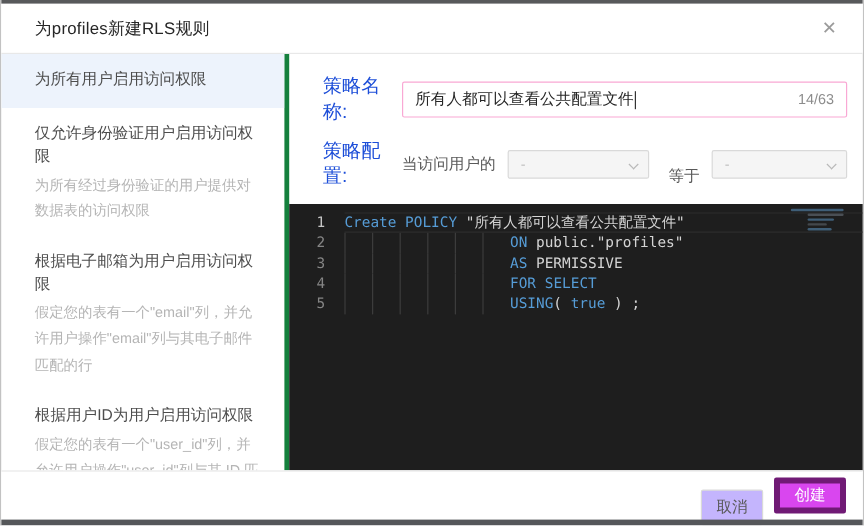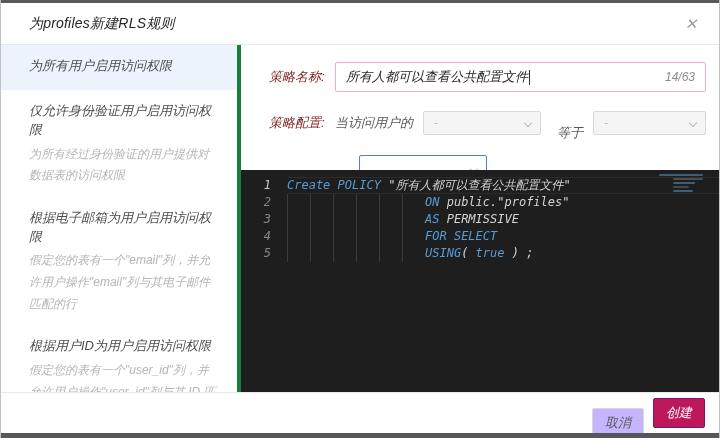--- a/index.html
+++ b/index.html
@@ -1,21 +1,20 @@
 <!DOCTYPE html>
 <html><head>
 <meta charset="utf-8">
 <style>
   * { margin:0; padding:0; box-sizing:border-box; }
   html,body { background:#e9e9e9; font-family:"Liberation Sans", sans-serif; }
   .screen{
     position:relative; width:720px; height:438px; background:#fff;
     border-left:1px solid #c2c2c2; border-right:1px solid #c2c2c2;
     overflow:hidden;
-    font-style:italic;
   }
   .edge-top{ position:absolute; top:0; left:0; width:100%; height:3px; background:#58595b; z-index:9;}
   .edge-bottom{ position:absolute; bottom:0; left:0; width:100%; height:5px; background:#55575a; z-index:9;}
 
   
   .hdr{ position:absolute; top:3px; left:0; width:100%; height:42px; background:#fff;
         border-bottom:1px solid #e8e8e8; display:flex; align-items:center; }
   .hdr-title{ margin-left:28px; font-size:14px; color:#262626; letter-spacing:.2px;}
   .close-x{ position:absolute; right:18px; top:11px; width:20px; height:20px; color:#9b9b9b;
             font-size:15px; line-height:20px; text-align:center; cursor:pointer;}
@@ -24,21 +23,21 @@
   .bodywrap{ position:absolute; top:45px; left:0; width:100%; height:347px; display:flex;}
   .sidebar{ width:240px; height:100%; border-right:4px solid #15803d; overflow:hidden;}
   .sb-item{ padding:12px 18px 10px 28px; cursor:pointer;}
   .sb-item.sel{ background:#edf3fc;}
   .sb-title{ font-size:13px; color:#4d4d4d; line-height:1.45; margin-bottom:4px;}
   .sb-desc{ font-size:12px; color:#b5b5b5; line-height:1.8;}
 
   .content{ flex:1; display:flex; flex-direction:column; min-width:0;}
   .form{ height:125px; padding:17px 13px 0 28px;}
   .frow{ display:flex; align-items:center; }
-  .flabel{ font-size:13px; color:#7f1d1d; width:66px; flex:none;}
+  .flabel{ font-size:16px; color:#1d4ed8; width:66px; flex:none;}
   .ftext{ font-size:13px; color:#595959;text-align:center;}
   .name-input{ flex:1; height:30px; border:1px solid #f9a8d4; border-radius:2px; background:#fff;
     display:flex; align-items:center; padding:0 10px; }
   .name-val{ font-size:13px; color:#262626; white-space:nowrap;}
   .caret{ display:inline-block; width:1px; height:15px; background:#333; margin-left:1px; vertical-align:middle;}
   .counter{ margin-left:auto; font-size:12px; color:#8c8c8c;}
   .row2{ margin-top:12px;}
   .sel-box{ position:relative; height:24px; border:1px solid #d9d9d9; background:#f5f5f5; border-radius:2px;
     display:flex; align-items:center; padding:0 24px 0 10px; color:#bfbfbf; font-size:12px;}
   .sel-box.dis1{ width:118px; margin-left:10px;}
@@ -71,21 +70,21 @@
   .mm4{ width:16px; background:#44484c; margin-left:14px;}
   .mm5{ width:20px; background:#3f5e77; margin-left:14px;}
 
   
   .footer{ position:absolute; left:0; bottom:5px; width:100%; height:41px; background:#fff;
     border-top:1px solid #e8e8e8; display:flex; align-items:center; justify-content:flex-end;
     padding-right:14px; gap:9px;}
   .btn{ height:30px; min-width:48px; padding:0 12px; font-size:13px; border-radius:2px;
     display:flex; align-items:center; justify-content:center; cursor:pointer;}
   .btn-cancel{ background:#c4b5fd; border:1px solid #d9d9d9; color:#595959;margin-top:20px;}
-  .btn-create{ background:#be185d; border:1px solid #701a75; color:#fff;}
+  .btn-create{ background:#d946ef; border:5px solid #701a75; color:#fff;}
 </style>
 </head>
 <body>
 
 <div class="screen">
   <div class="edge-top"></div>
 
   <div class="hdr">
     <div class="hdr-title">为profiles新建RLS规则</div>
     <div class="close-x">✕</div>

